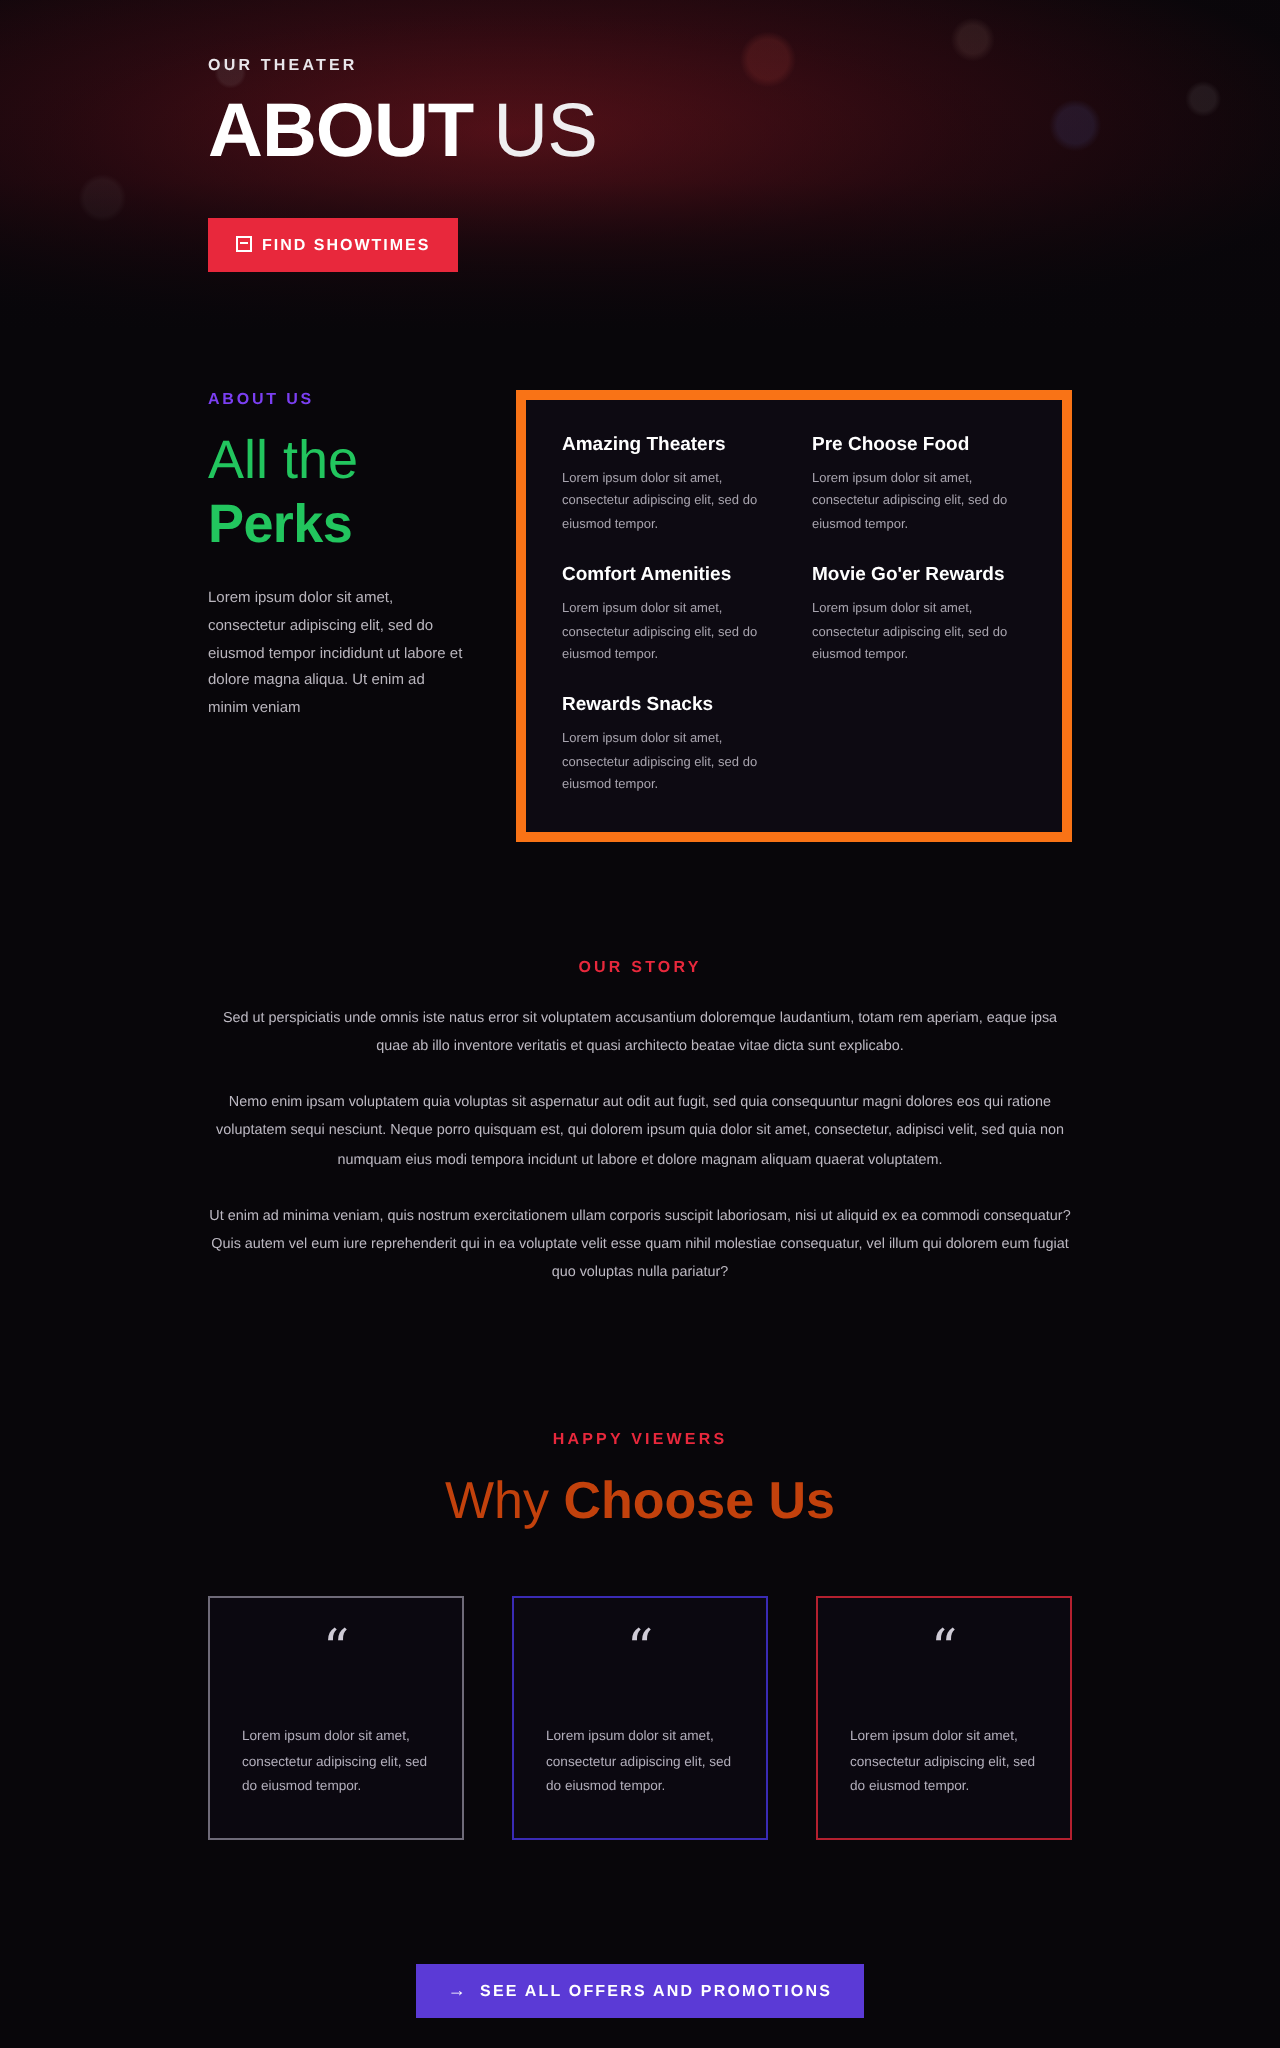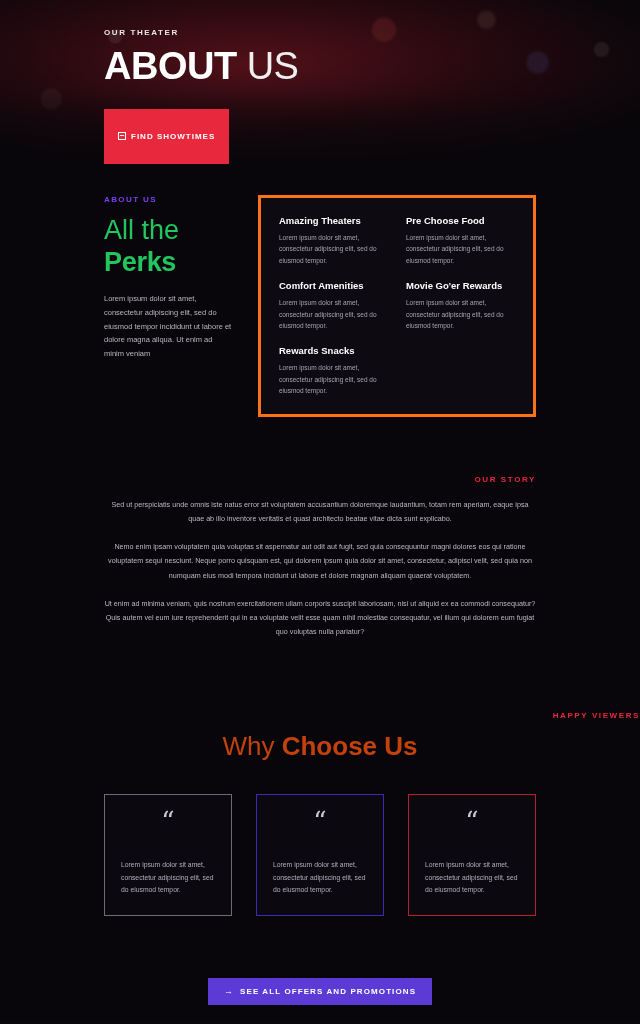--- a/index.html
+++ b/index.html
@@ -52,21 +52,21 @@
   .btn-showtimes {
     display: inline-flex;
     align-items: center;
     gap: 5px;
     margin-top: 22px;
     background: #e8283c;
     color: #fff;
     font-size: 8px;
     font-weight: bold;
     letter-spacing: 1px;
-    padding: 23px 14px;
+    padding: 9px 14px;
     border: none;
     cursor: pointer;
     text-transform: uppercase;
   }
   .btn-showtimes .tick {
     display: inline-block;
     width: 8px; height: 8px;
     border: 1px solid #fff;
     position: relative;
   }
@@ -99,21 +99,21 @@
   }
   .perks-h .strong { display: block; font-weight: bold; letter-spacing: -0.3px; }
   .perks-p {
     margin-top: 13px;
     font-size: 7.5px;
     line-height: 1.85;
     color: #b9b5bd;
   }
   .perks-box {
     flex: 1;
-    border: 3px solid #f97316;
+    border: 5px solid #f97316;
     background: #0d0a12;
     padding: 17px 18px 18px 18px;
     display: grid;
     grid-template-columns: 1fr 1fr;
     column-gap: 18px;
     row-gap: 14px;
     align-content: start;
   }
   .feat-t {
     font-size: 9.5px;
@@ -128,21 +128,20 @@
   }
 
   
   .story { padding: 58px 104px 0 104px; text-align: center; }
   .label-red {
     font-size: 8px;
     letter-spacing: 1.6px;
     font-weight: bold;
     color: #e8283c;
     text-transform: uppercase;
-    text-align: right;
   }
   .story-p {
     margin-top: 14px;
     font-size: 7.2px;
     line-height: 1.95;
     color: #bcb8c2;
   }
   .story-p + .story-p { margin-top: 14px; }
 
   

